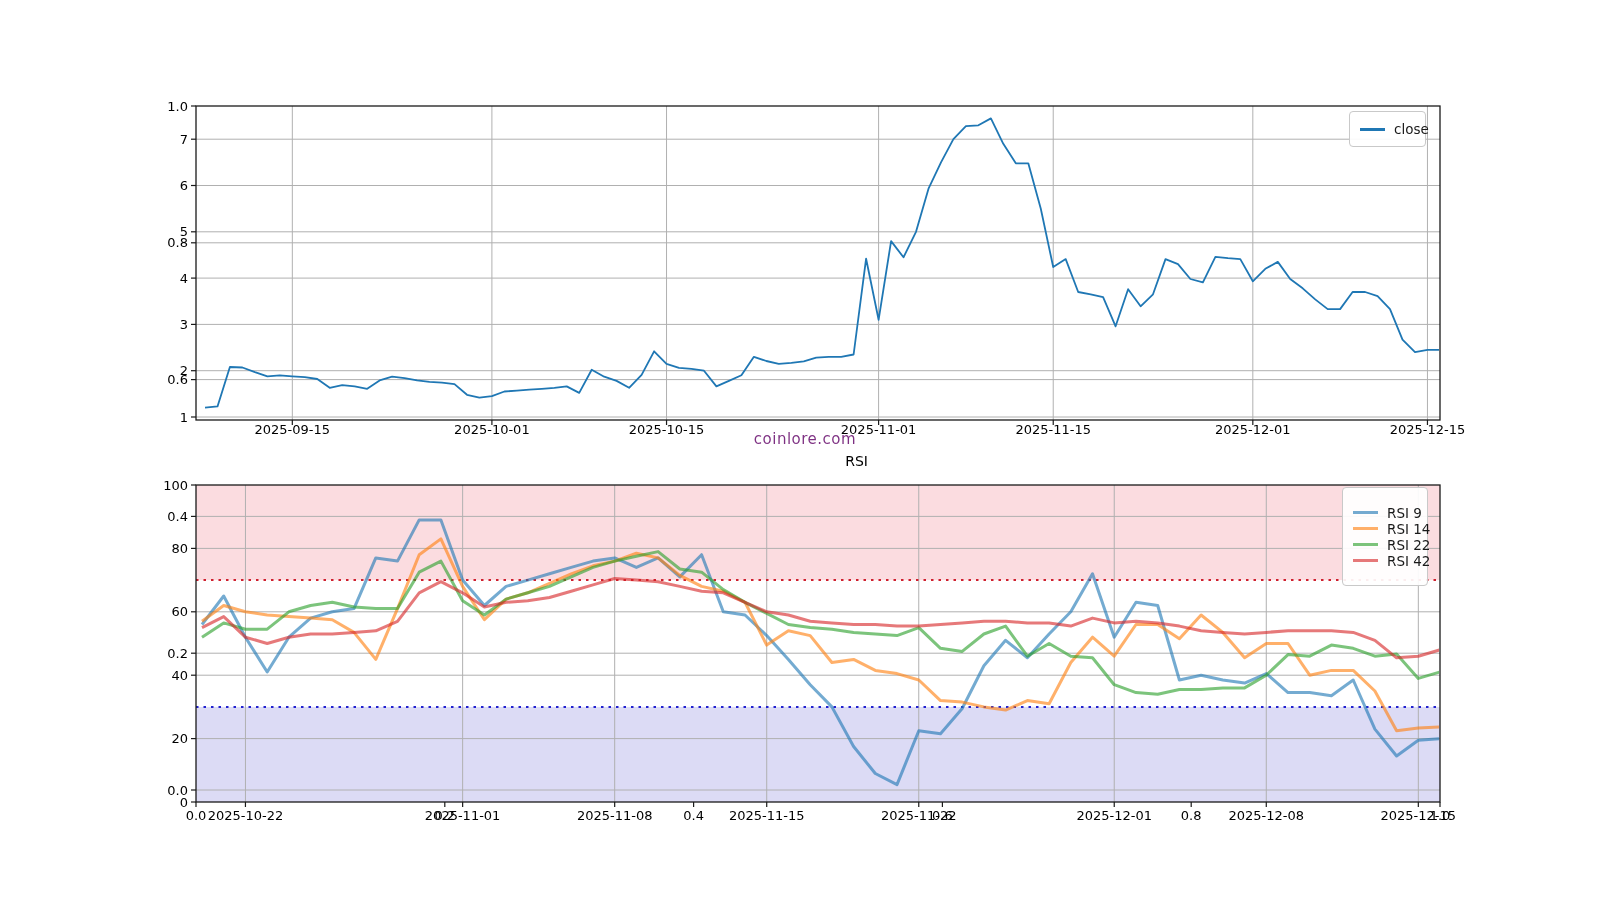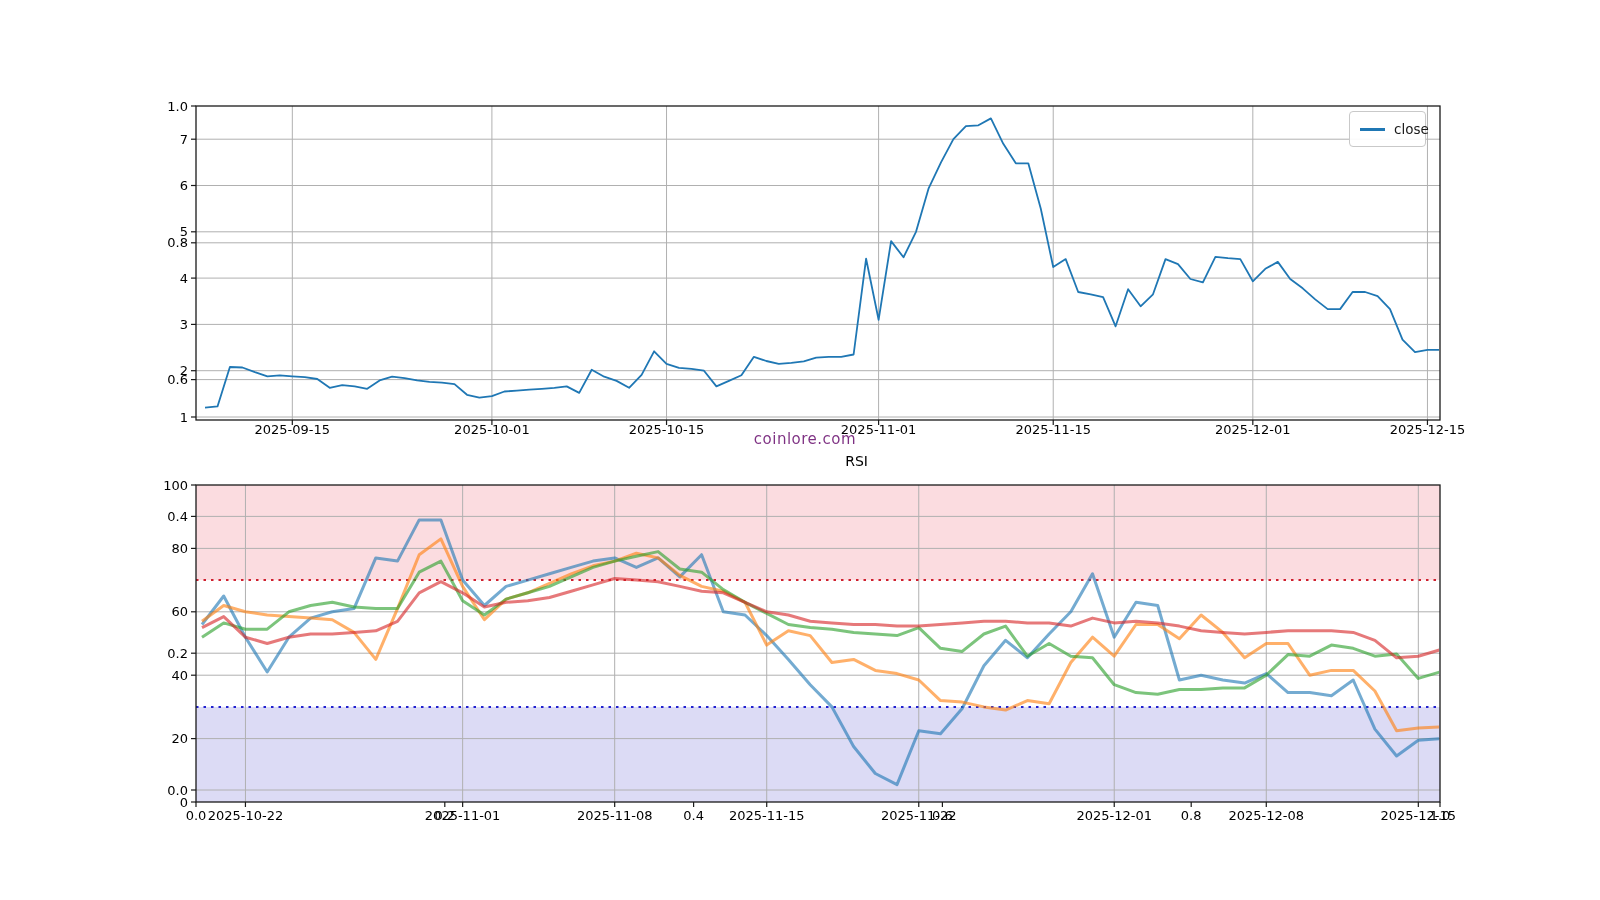--- a/index.html
+++ b/index.html
@@ -156,13 +156,31 @@
       <text x="188" y="794.5" text-anchor="end" font-size="13" fill="#000000" font-family="&quot;DejaVu Sans&quot;,&quot;Liberation Sans&quot;,sans-serif">0.0</text>
     </svg>
   <div class="watermark">coinlore.com</div>
   <div class="rsi-title">RSI</div>
   <div class="legend" id="legend-price">
       <div class="legend-row">
         <span class="legend-swatch" style="background: rgb(31, 119, 180);"></span>
         <span class="legend-label">close</span>
       </div>
     </div>
+  <div class="legend" id="legend-rsi">
+      <div class="legend-row">
+        <span class="legend-swatch" style="background: rgba(31, 119, 180, 0.62);"></span>
+        <span class="legend-label">RSI 9</span>
+      </div>
+      <div class="legend-row">
+        <span class="legend-swatch" style="background: rgba(255, 127, 14, 0.62);"></span>
+        <span class="legend-label">RSI 14</span>
+      </div>
+      <div class="legend-row">
+        <span class="legend-swatch" style="background: rgba(44, 160, 44, 0.62);"></span>
+        <span class="legend-label">RSI 22</span>
+      </div>
+      <div class="legend-row">
+        <span class="legend-swatch" style="background: rgba(214, 39, 40, 0.62);"></span>
+        <span class="legend-label">RSI 42</span>
+      </div>
+    </div>
 </div>
 
 </body></html>

